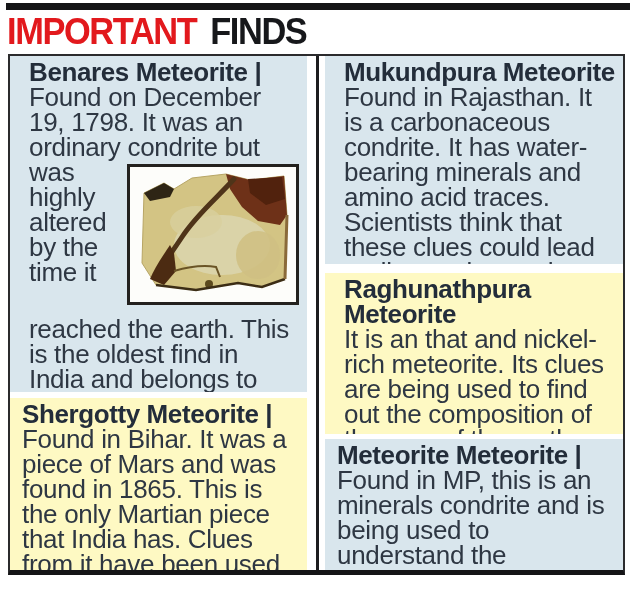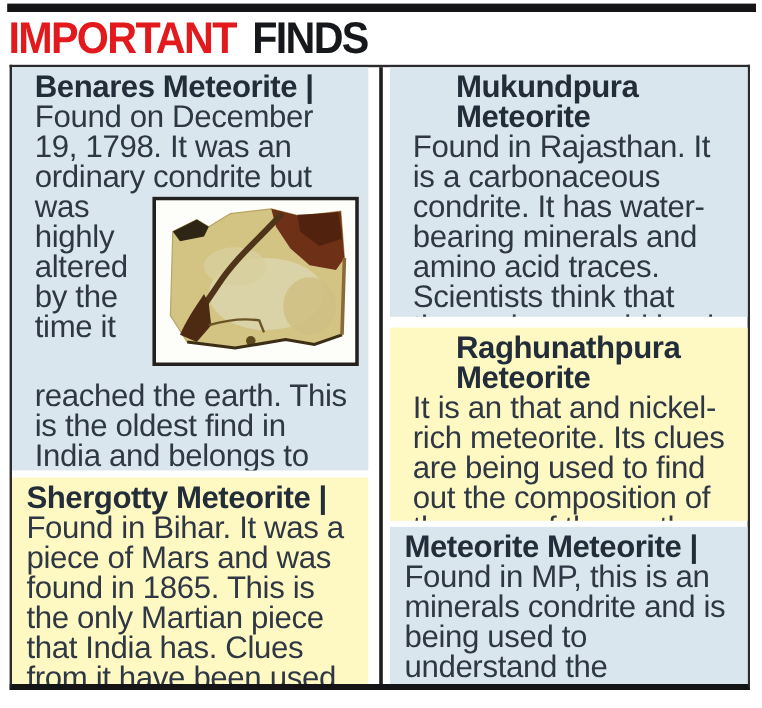--- a/index.html
+++ b/index.html
@@ -27,21 +27,21 @@
   .block{box-sizing:border-box;padding:4px 8px 4px 19px;
          font-size:26px;line-height:25px;letter-spacing:-0.3px;
          color:#2e3743;overflow:hidden;}
   .bg-blue{background:#d9e6ed;}
   .bg-light{background:#fef9c3;}
   .grow{flex:1;padding-left:12px;}
   .gap6{height:6px;}.gap9{height:9px;}.gap5{height:5px;}
   .h336{height:336px;}.h208{height:208px;}.h161{height:161px;}
 
   b.bname{font-weight:700;color:#232d3a;letter-spacing:-0.4px;}
-  b.bline{display:block;margin-left:36px;}
+  b.bline{display:block;}
 
   .photo-float{float:right;width:172px;height:141px;box-sizing:border-box;
                border:3px solid #23211e;background:#fdfdfb;
                margin:4px 0 12px 8px;}
   .photo-float svg{display:block;width:100%;height:100%;}
 </style>
 </head>
 <body>
 
 <div class="wrap">

